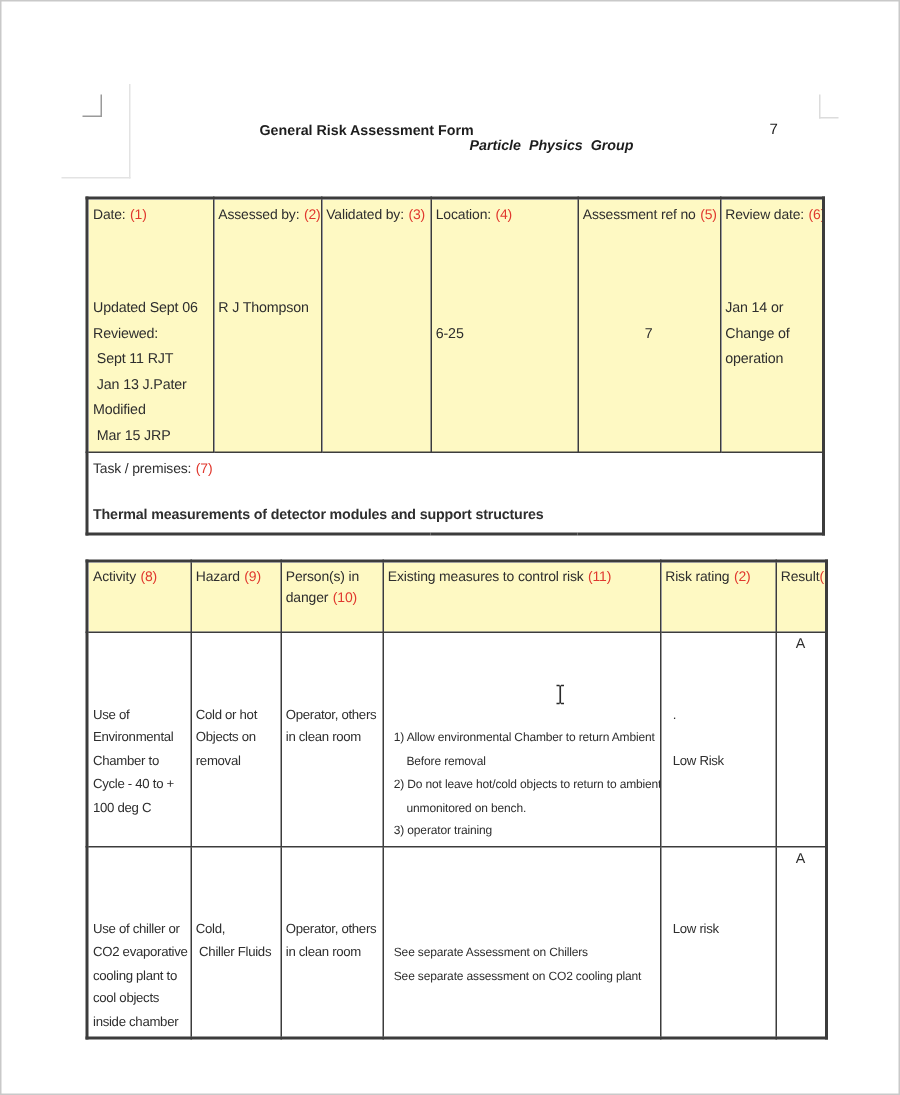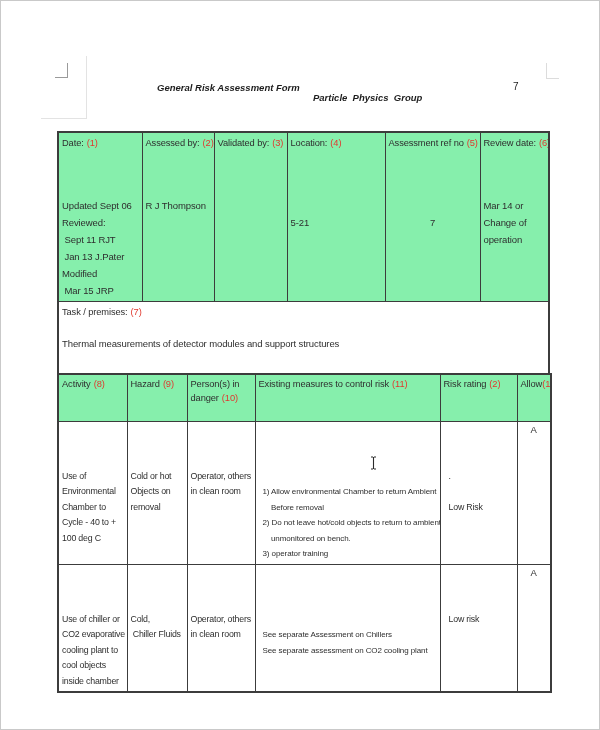--- a/index.html
+++ b/index.html
@@ -2,48 +2,48 @@
 <html><head>
 <meta charset="utf-8">
 <style>
   html,body{margin:0;padding:0;background:#f3f3f3;}
   .page{
     position:relative;width:600px;height:730px;background:#ffffff;
     border:1px solid #c9c9c9;box-sizing:border-box;overflow:hidden;
     font-family:"Liberation Sans", sans-serif;color:#2e2e2e;
   }
   
-  .hdr-title{position:absolute;left:156px;top:81px;font-size:9.5px;font-weight:bold;color:#1d1d1d;font-style:italic;}
+  .hdr-title{position:absolute;left:172px;top:81px;font-size:9.5px;font-weight:bold;color:#1d1d1d;}
   .hdr-group{position:absolute;left:312px;top:91px;font-size:9.5px;font-weight:bold;color:#1d1d1d;white-space:pre;font-style:italic;}
   .hdr-pagenum{position:absolute;left:512px;top:80px;font-size:10px;color:#1d1d1d;}
   
   .mark-tl-outer{position:absolute;left:40px;top:55px;width:45px;height:62px;
     border-right:1px solid #e3e3e3;border-bottom:1px solid #e3e3e3;}
   .mark-tl-inner{position:absolute;left:54px;top:62px;width:12px;height:14px;
     border-right:1.5px solid #9a9a9a;border-bottom:1.5px solid #9a9a9a;}
   .mark-tr{position:absolute;left:545px;top:62px;width:12px;height:15px;
     border-left:1px solid #dcdcdc;border-bottom:1px solid #dcdcdc;}
   
   table{border-collapse:collapse;table-layout:fixed;position:absolute;left:56px;}
   table, td{border:1px solid #3c3c3c;}
   table{border-width:2px;}
   td{vertical-align:top;padding:2px 3px;overflow:hidden;box-sizing:border-box;}
   .t1{top:130px;width:491px;}
   .t2{top:372px;width:493px;}
-  .gray{background:#86efac;}
+  .gray{background:#fef9c3;}
   .cell-head{font-size:9.3px;line-height:17px;white-space:nowrap;letter-spacing:-0.1px;}
   .t2 .cell-head{white-space:normal;line-height:14px;}
   .rednum{color:#e0382e;margin-left:3px;}
   .cell-lines{font-size:9.5px;line-height:17px;white-space:pre;letter-spacing:-0.1px;margin-top:45px;}
   .t2 .cell-lines{font-size:8.8px;line-height:15.5px;letter-spacing:-0.2px;}
   .t2 .measures .cell-lines{font-size:8px;letter-spacing:-0.1px;}
   .t2 .measures{padding-left:7px;}
   .t2 .riskcell{padding-left:8px;}
   .center{text-align:center;}
-  .task-text{font-size:9.5px;line-height:16px;margin-top:15px;letter-spacing:-0.1px;}
+  .task-text{font-size:9.5px;line-height:16px;margin-top:15px;letter-spacing:-0.1px;font-weight:bold;}
   .result-cell{font-size:9.5px;}
   
   .text-cursor{position:absolute;left:369px;top:455px;width:7px;height:14px;}
   .text-cursor svg{display:block;}
 </style>
 </head>
 <body>
 
 <div class="page">
 
@@ -79,35 +79,35 @@
         <div class="cell-head"><span>Assessed by:</span><span class="rednum">(2)</span></div>
         <div class="cell-lines">R J Thompson</div>
       </td>
       <td class="gray">
         <div class="cell-head"><span>Validated by:</span><span class="rednum">(3)</span></div>
         <div class="cell-lines"></div>
       </td>
       <td class="gray">
         <div class="cell-head"><span>Location:</span><span class="rednum">(4)</span></div>
         <div class="cell-lines">
-5-21</div>
+6-25</div>
       </td>
       <td class="gray">
         <div class="cell-head"><span>Assessment ref no</span><span class="rednum">(5)</span></div>
         <div class="cell-lines center">
 7</div>
       </td>
       <td class="gray">
         <div class="cell-head"><span>Review date:</span><span class="rednum">(6)</span></div>
-        <div class="cell-lines" style="white-space:pre-line">Mar 14 or
+        <div class="cell-lines" style="white-space:pre-line">Jan 14 or
 Change of
 operation</div>
       </td>
     </tr>
-    <tr style="height:73px">
+    <tr style="height:54px">
       <td colspan="6">
         <div class="cell-head"><span>Task / premises:</span><span class="rednum">(7)</span></div>
         <div class="task-text">Thermal measurements of detector modules and support structures</div>
       </td>
     </tr>
   </tbody>
     </table>
 
   <table class="t2">
     <colgroup>
@@ -129,21 +129,21 @@
       <td class="gray">
         <div class="cell-head"><span>Person(s) in danger</span><span class="rednum">(10)</span></div>
       </td>
       <td class="gray">
         <div class="cell-head"><span>Existing measures to control risk</span><span class="rednum">(11)</span></div>
       </td>
       <td class="gray">
         <div class="cell-head"><span>Risk rating</span><span class="rednum">(2)</span></div>
       </td>
       <td class="gray center">
-        <div class="cell-head"><span>Allow</span><span class="rednum" style="margin-left:0">(13)</span></div>
+        <div class="cell-head"><span>Result</span><span class="rednum" style="margin-left:0">(13)</span></div>
       </td>
     </tr>
     <tr style="height:105px">
       <td>
             <div class="cell-lines">Use of
 Environmental
 Chamber to
 Cycle - 40 to +
 100 deg C</div>
           </td>

